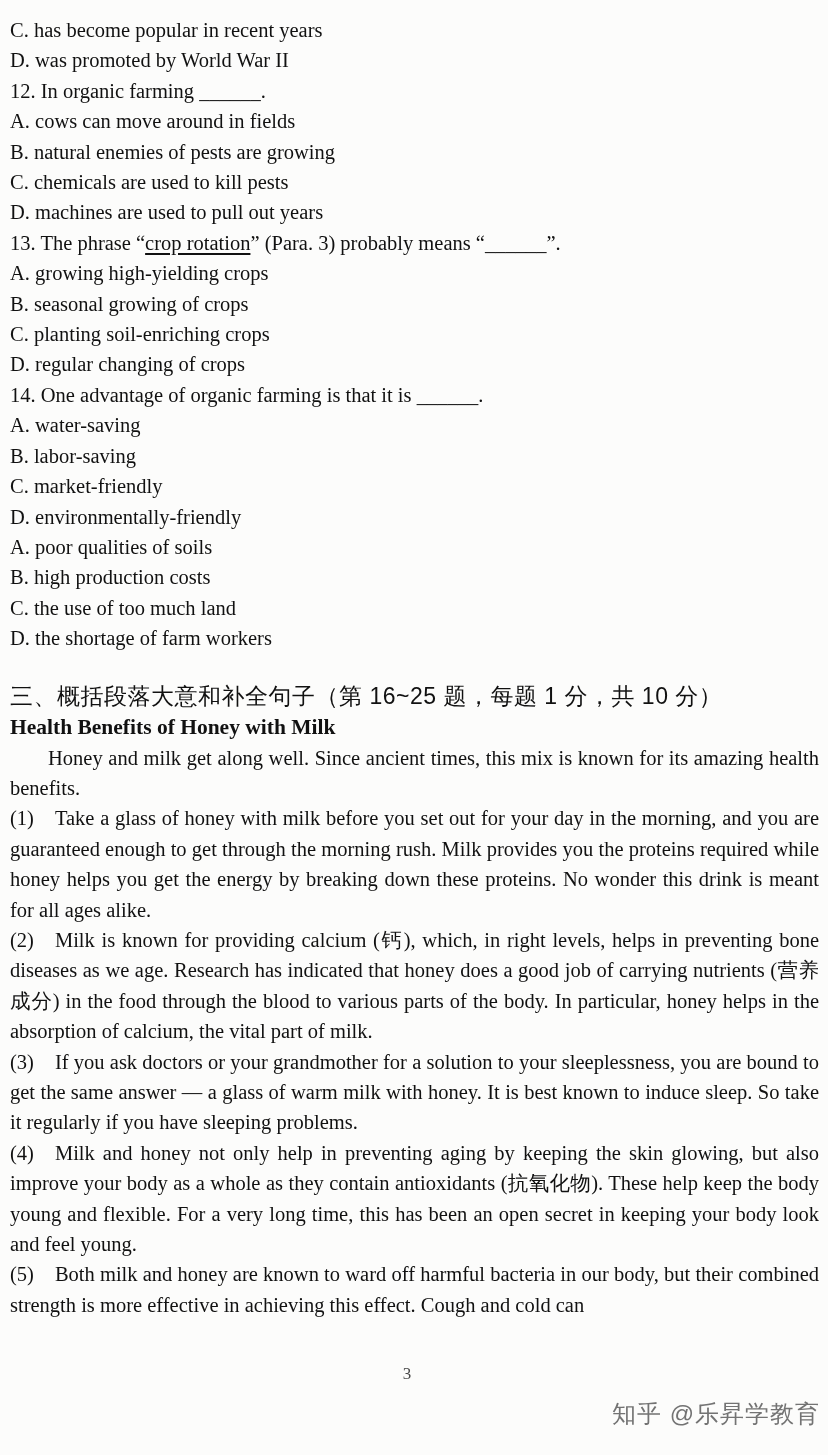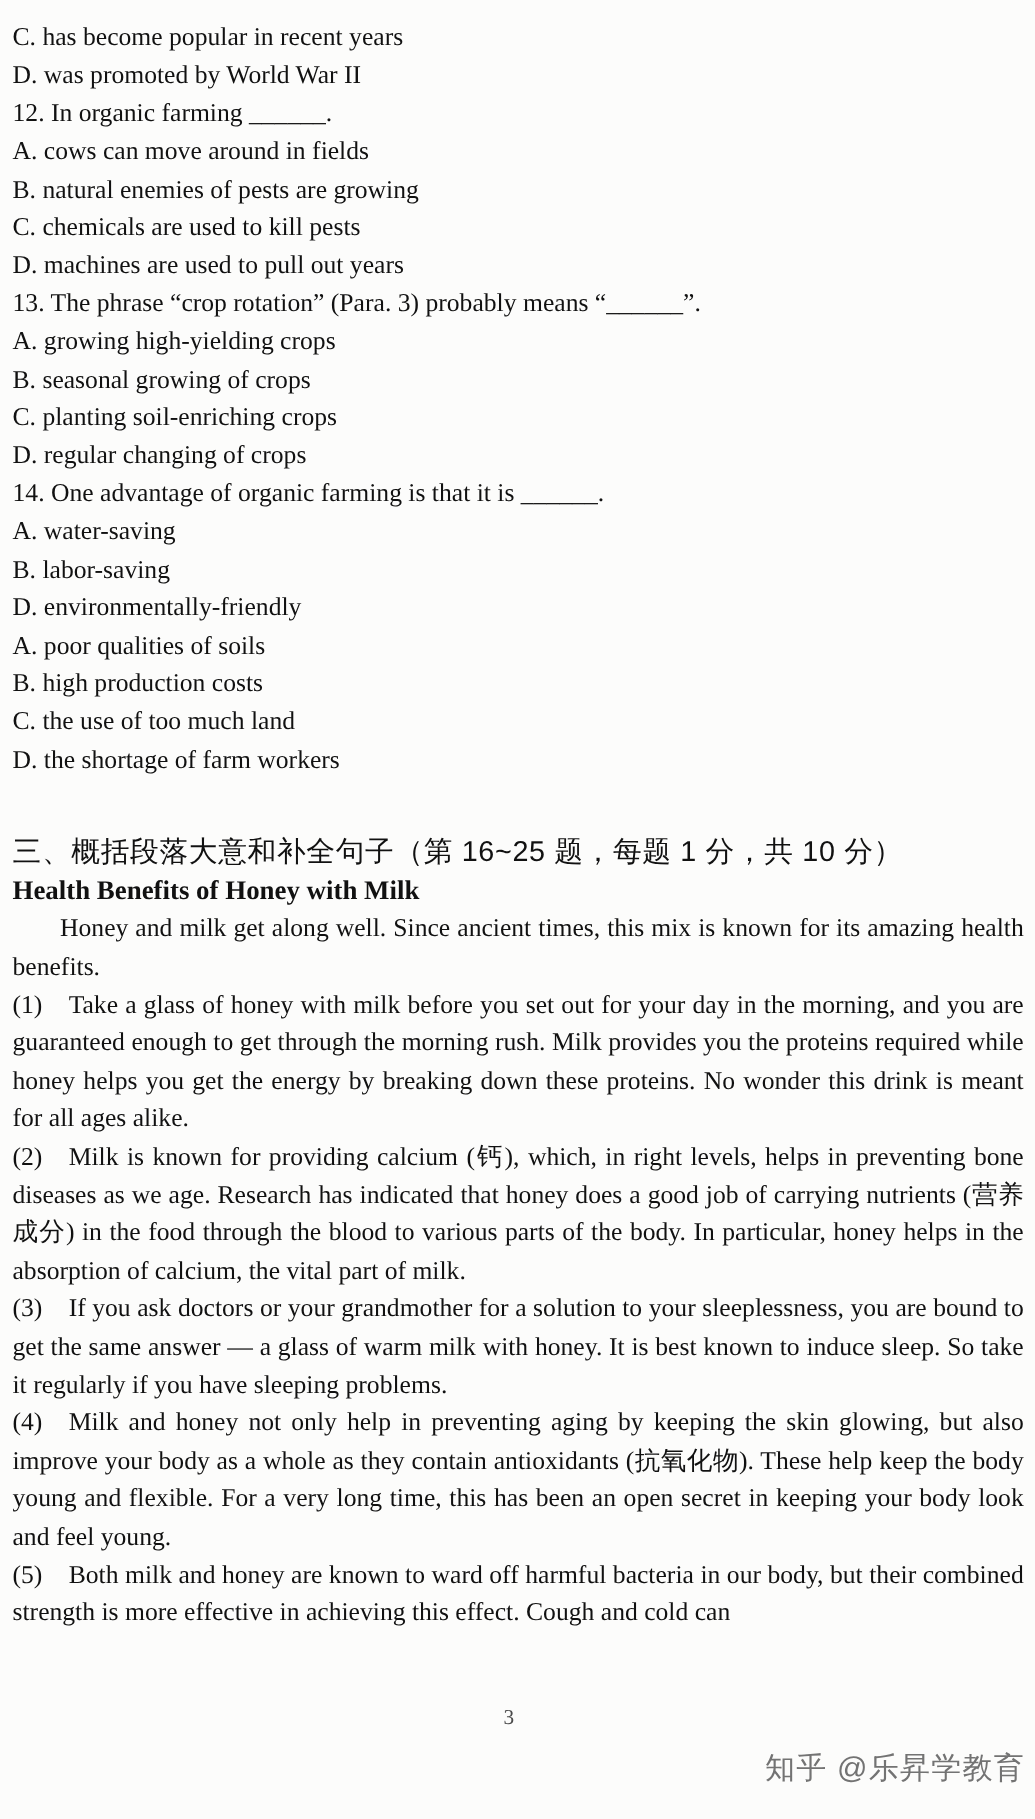--- a/index.html
+++ b/index.html
@@ -13,26 +13,26 @@
     overflow: hidden;
   }
   .content {
     padding: 15px 9px 0 10px;
   }
   .line {
     font-size: 20.5px;
     line-height: 30.4px;
     white-space: pre-wrap;
   }
-  .u { text-underline-offset: 3px; text-align: center; }
+  .u { text-decoration: underline; text-underline-offset: 3px; text-align: center; }
   .sec-heading {
     font-family: "Liberation Sans", sans-serif;
     font-size: 23px;
     line-height: 32px;
-    margin-top: 42px;
+    margin-top: 26px;
     letter-spacing: 0.5px;
   }
   .passage-title {
     text-align: left;
     font-weight: bold;
     font-size: 21.5px;
     line-height: 31px;
   }
   .para {
     font-size: 20.5px;
@@ -75,20 +75,21 @@
         <div class="line"><span>C. chemicals are used to kill pests</span></div>
         <div class="line"><span>D. machines are used to pull out years</span></div>
         <div class="line"><span>13. The phrase “</span><span class="u">crop rotation</span><span>” (Para. 3) probably means “______”.</span></div>
         <div class="line"><span>A. growing high-yielding crops</span></div>
         <div class="line"><span>B. seasonal growing of crops</span></div>
         <div class="line"><span>C. planting soil-enriching crops</span></div>
         <div class="line"><span>D. regular changing of crops</span></div>
         <div class="line"><span>14. One advantage of organic farming is that it is ______.</span></div>
         <div class="line"><span>A. water-saving</span></div>
         <div class="line"><span>B. labor-saving</span></div>
+        <div class="line"><span>C. market-friendly</span></div>
         <div class="line"><span>D. environmentally-friendly</span></div>
         <div class="line"><span>A. poor qualities of soils</span></div>
         <div class="line"><span>B. high production costs</span></div>
         <div class="line"><span>C. the use of too much land</span></div>
         <div class="line"><span>D. the shortage of farm workers</span></div>
       </div>
     <div class="sec-heading">三、概括段落大意和补全句子（第 16~25 题，每题 1 分，共 10 分）</div>
     <div class="passage-title">Health Benefits of Honey with Milk</div>
     <div id="passage">
         <div class="para indent"><span>Honey and milk get along well. Since ancient times, this mix is known for its amazing health benefits.</span></div>

